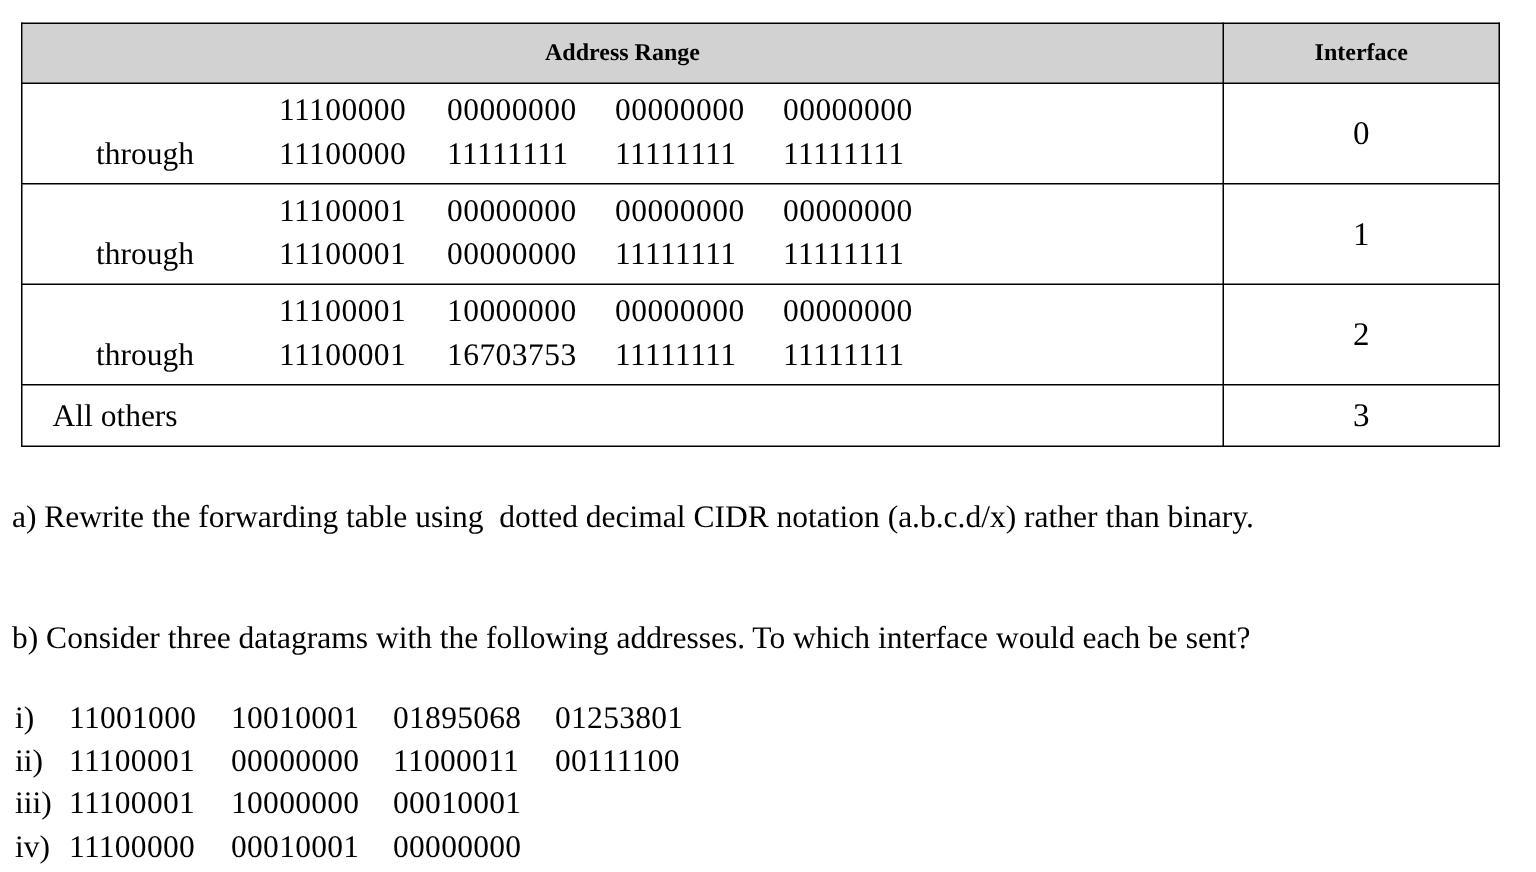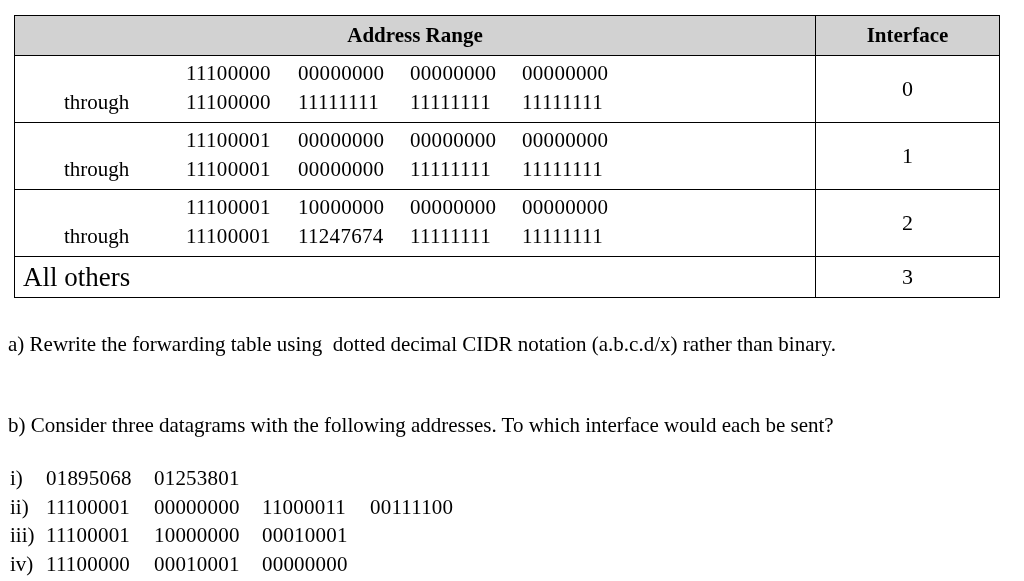--- a/index.html
+++ b/index.html
@@ -22,39 +22,39 @@
   }
   table.fwd th, table.fwd td {
     border: 1.5px solid #000000;
   }
   col.c-addr { width: 801px; }
   col.c-if   { width: 184px; }
   tr.hdr { height: 40px; }
   tr.hdr th {
     background: #d2d2d2;
     font-weight: bold;
-    font-size: 21px;
+    font-size: 16px;
     text-align: center;
     vertical-align: middle;
   }
   tr.data { height: 67px; }
   tr.last { height: 41px; }
   td.addr { vertical-align: middle; padding: 2px 0 4px 4px; }
   .aline { display: flex; line-height: 29px; font-size: 21px; }
   .aline .lbl { width: 122px; margin-left: 45px; }
   .aline .oct { width: 112px; letter-spacing: 0.3px; }
   td.ifc {
     text-align: center;
     vertical-align: middle;
     font-size: 22px;
   }
   td.others {
-    font-size: 27px;
+    font-size: 21px;
     vertical-align: middle;
-    padding-left: 8px;
+    padding-left: 20px;
   }
 
   
   .question {
     position: absolute;
     left: 8px;
     font-size: 21px;
     line-height: 28px;
     white-space: pre-wrap;
     width: 1010px;
@@ -130,41 +130,43 @@
           <div class="aline">
             <span class="lbl"></span>
             <span class="oct">11100001</span>
             <span class="oct">10000000</span>
             <span class="oct">00000000</span>
             <span class="oct">00000000</span>
           </div>
           <div class="aline">
             <span class="lbl">through</span>
             <span class="oct">11100001</span>
-            <span class="oct">11247674</span>
+            <span class="oct">16703753</span>
             <span class="oct">11111111</span>
             <span class="oct">11111111</span>
           </div>
         </td>
         <td class="ifc">2</td>
       </tr>
 
       <tr class="last">
         <td class="others">All others</td>
         <td class="ifc">3</td>
       </tr>
     </tbody>
   </table>
 
   <p class="question q-a">a) Rewrite the forwarding table using  dotted decimal CIDR notation (a.b.c.d/x) rather than binary.</p>
   <p class="question q-b">b) Consider three datagrams with the following addresses. To which interface would each be sent?</p>
 
   <div class="dglist">
     <div class="dg">
       <span class="num">i)</span>
+      <span class="oct">11001000</span>
+      <span class="oct">10010001</span>
       <span class="oct">01895068</span>
       <span class="oct">01253801</span>
     </div>
     <div class="dg">
       <span class="num">ii)</span>
       <span class="oct">11100001</span>
       <span class="oct">00000000</span>
       <span class="oct">11000011</span>
       <span class="oct">00111100</span>
     </div>

